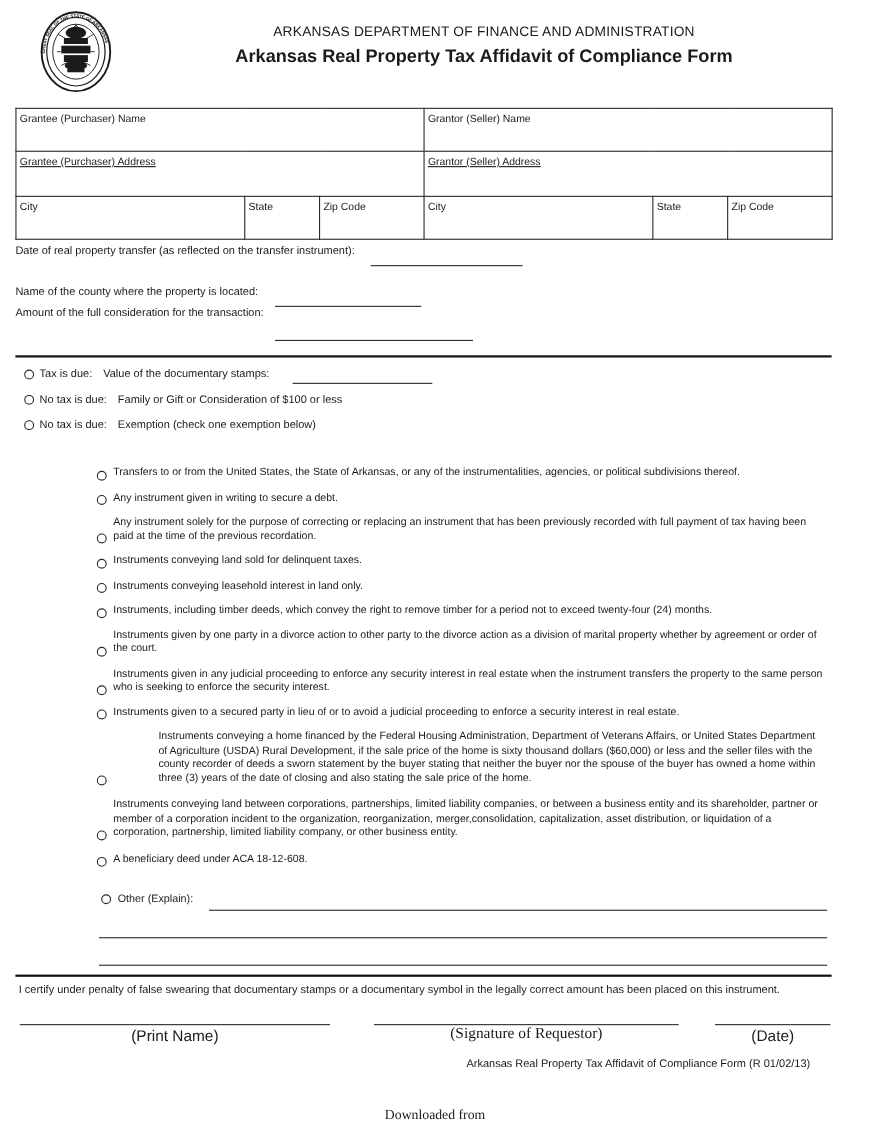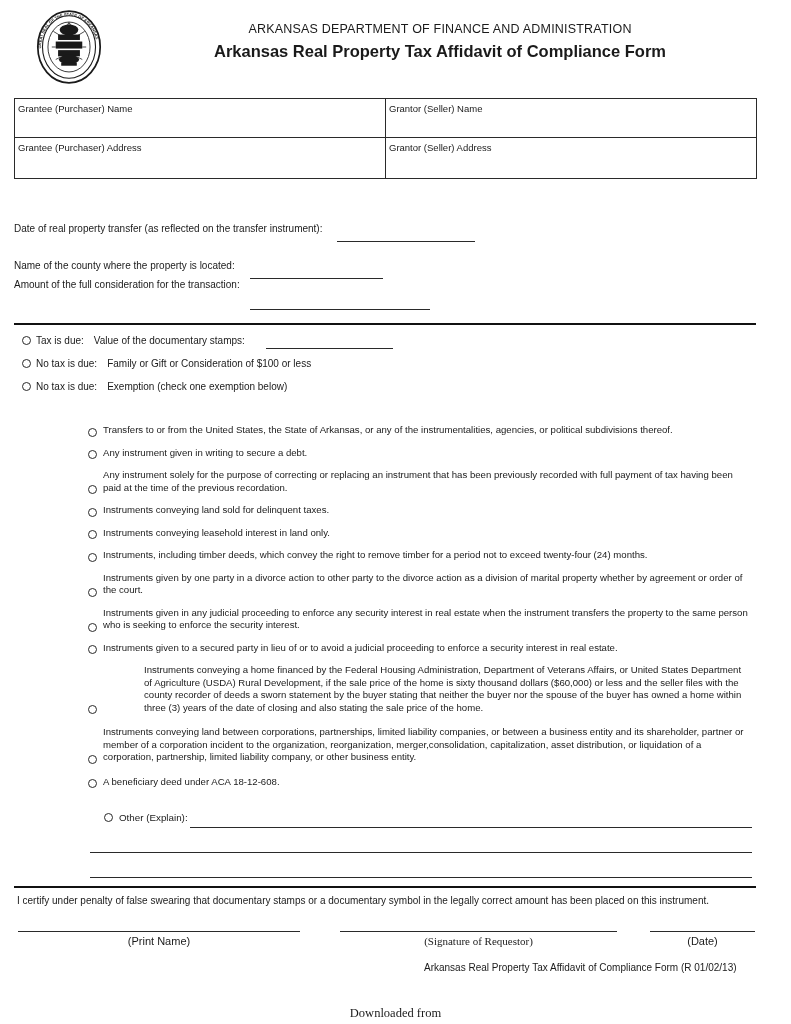--- a/index.html
+++ b/index.html
@@ -66,21 +66,21 @@
     table-layout: fixed;
   }
   .party-table td {
     border: 1px solid #2a2a2a;
     vertical-align: top;
     padding: 4px 4px 0 3px;
     font-size: 9.5px;
     line-height: 12px;
     height: 34px;
   }
-  .party-table td.tall { height: 36px; }
+  .party-table td.tall { height: 36px; text-decoration: underline; }
 
   
   .field-row {
     position: absolute;
     left: 14px;
     font-size: 10px;
     line-height: 13px;
     white-space: nowrap;
   }
   .rule-line {
@@ -133,42 +133,42 @@
   .exempt-item .radio { margin-right: 6px; }
   .exempt-text {
     font-size: 9.6px;
     line-height: 12.5px;
     flex: 1 1 auto;
   }
 
   
   .other-row {
     position: absolute;
-    left: 104px;
+    left: 92px;
     top: 812px;
     display: flex;
     align-items: center;
     font-size: 9.8px;
   }
   .other-row .radio { margin-right: 6px; }
 
   
   .cert-text {
     position: absolute;
     left: 17px;
     top: 894px;
     font-size: 10px;
     line-height: 13px;
     white-space: nowrap;
   }
 
   
   .sig-caption {
     position: absolute;
-    font-size: 11px;
+    font-size: 14px;
     line-height: 12px;
     text-align: center;
   }
   .form-ref {
     position: absolute;
     left: 424px;
     top: 961px;
     font-size: 10px;
     line-height: 13px;
     white-space: nowrap;
@@ -247,20 +247,40 @@
         </td>
       </tr>
       <tr>
         <td colspan="3" class="tall">
           <span>Grantee (Purchaser) Address</span>
         </td>
         <td colspan="3" class="tall">
           <span>Grantor (Seller) Address</span>
         </td>
       </tr>
+      <tr>
+        <td>
+          <span>City</span>
+        </td>
+        <td>
+          <span>State</span>
+        </td>
+        <td>
+          <span>Zip Code</span>
+        </td>
+        <td>
+          <span>City</span>
+        </td>
+        <td>
+          <span>State</span>
+        </td>
+        <td>
+          <span>Zip Code</span>
+        </td>
+      </tr>
     </tbody>
   </table>
 
   <div class="field-row" style="top:222px;">Date of real property transfer (as reflected on the transfer instrument):</div>
   <div class="rule-line" style="left:337px; top:241px; width:138px;"></div>
 
   <div class="field-row" style="top:259px;">Name of the county where the property is located:</div>
   <div class="rule-line" style="left:250px; top:278px; width:133px;"></div>
 
   <div class="field-row" style="top:278px;">Amount of the full consideration for the transaction:</div>

